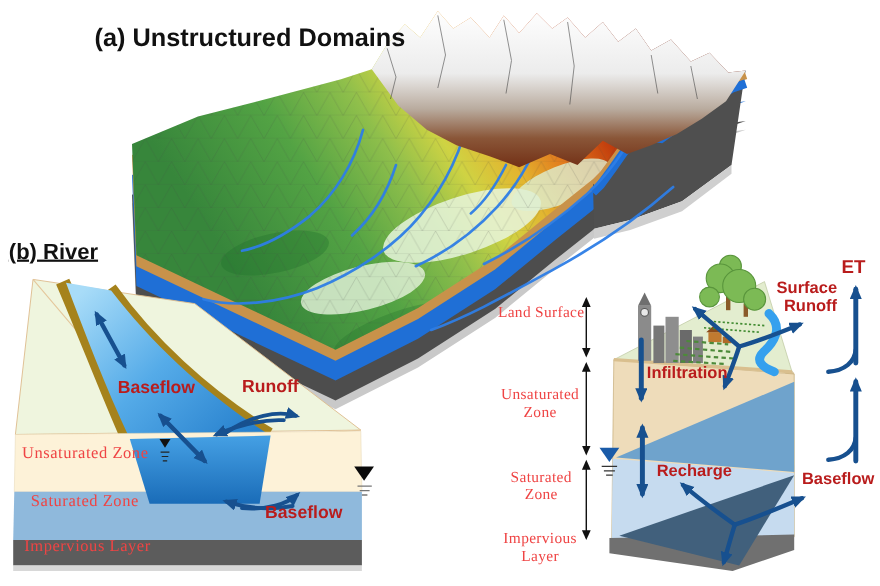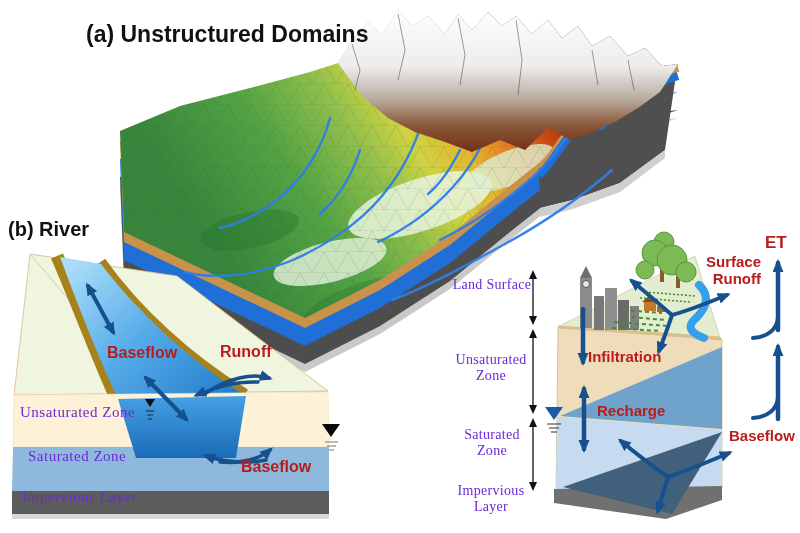--- a/index.html
+++ b/index.html
@@ -2,27 +2,27 @@
 <html><head>
 <meta charset="utf-8">
 <style>
   html,body{margin:0;padding:0;background:#fff;}
   .canvas{position:relative;width:800px;height:533px;background:#ffffff;overflow:hidden;
           font-family:"Liberation Sans",sans-serif;padding-left:34px;}
   .canvas svg{position:absolute;left:0;top:0;}
   .lbl{position:absolute;white-space:nowrap;}
   .title{font-weight:700;color:#111;}
   .title-a{left:86px;top:21px;font-size:23px;}
-  .title-b{left:8px;top:218px;font-size:20px;}
+  .title-b{left:8px;top:218px;font-size:20px;text-decoration:underline;}
   .title-c{left:585px;top:196px;font-size:20px;}
   .fl{font-weight:700;color:#b91c1c;font-size:16px;}
   .fl-sm{font-size:15px;}
   .fl-et{font-size:17px;}
   .fl-wrap{white-space:normal;text-align:right;line-height:1.12;}
-  .zl{font-family:"Liberation Serif",serif;color:#6d28d9;font-size:15px;letter-spacing:.5px;}
+  .zl{font-family:"Liberation Serif",serif;color:#ef4444;font-size:15px;letter-spacing:.5px;}
   .zl-c{font-size:14px;white-space:normal;text-align:center;line-height:1.15;letter-spacing:.3px;}
 </style>
 </head>
 <body>
 
 <div class="canvas">
 
 <svg width="800" height="533" viewBox="0 0 800 533">
   <defs>
     <path id="surfA" d="M120,131 L180,106 L250,88 L310,72 L338,63
@@ -235,17 +235,17 @@
 <div class="lbl zl" style="left:28px;top:448px;">Saturated Zone</div>
 <div class="lbl zl" style="left:22px;top:489px;">Impervious Layer</div>
 
 <div class="lbl zl zl-c" style="left:452px;top:277px;width:80px;">Land Surface</div>
 <div class="lbl zl zl-c" style="left:446px;top:352px;width:90px;">Unsaturated Zone</div>
 <div class="lbl zl zl-c" style="left:452px;top:427px;width:80px;">Saturated Zone</div>
 <div class="lbl zl zl-c" style="left:446px;top:483px;width:90px;">Impervious Layer</div>
 
 <div class="lbl fl fl-et" style="left:765px;top:233px;">ET</div>
 <div class="lbl fl fl-sm fl-wrap" style="left:697px;top:254px;width:64px;">Surface Runoff</div>
-<div class="lbl fl fl-sm" style="left:588px;top:348px;">Infiltration</div>
-<div class="lbl fl fl-sm" style="left:597px;top:402px;">Recharge</div>
+<div class="lbl fl fl-sm" style="left:588px;top:331px;">Infiltration</div>
+<div class="lbl fl fl-sm" style="left:597px;top:420px;">Recharge</div>
 <div class="lbl fl fl-sm" style="left:729px;top:427px;">Baseflow</div>
 
 </div>
 
 </body></html>

